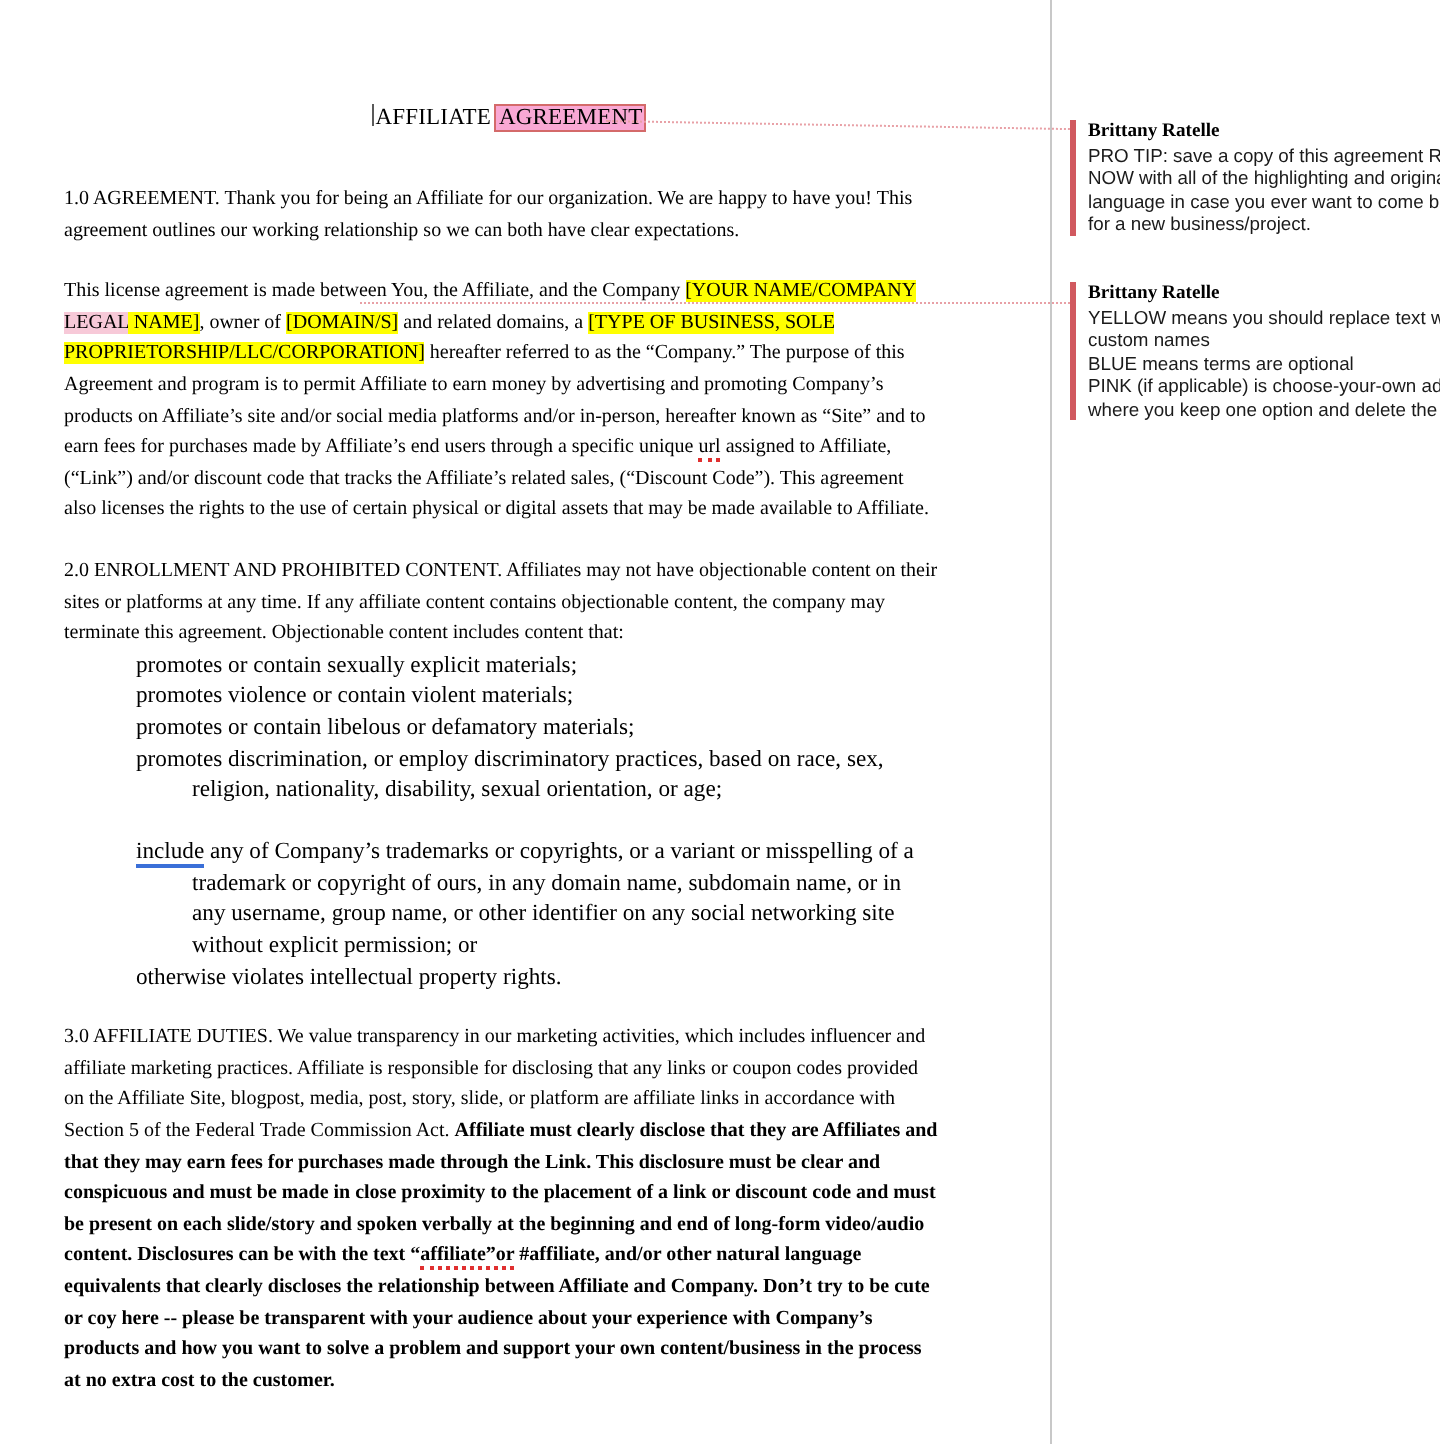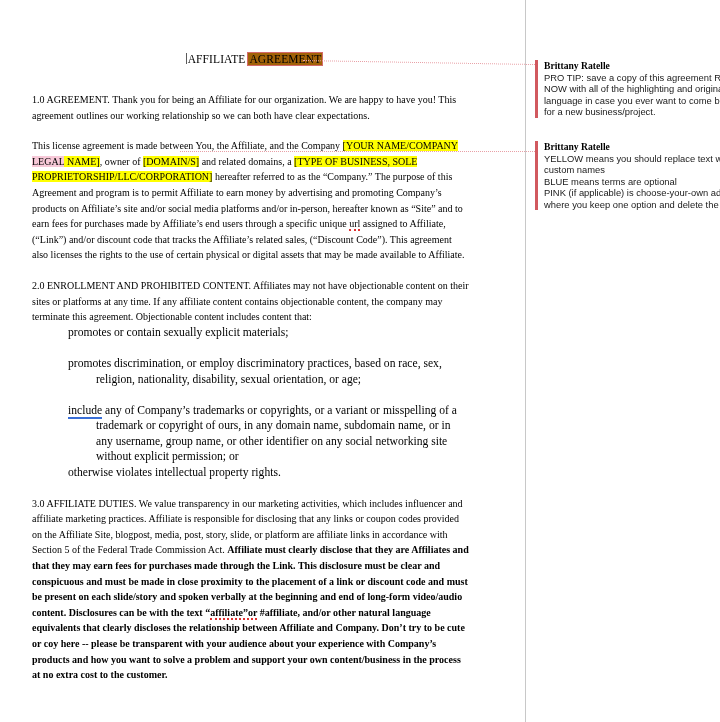--- a/index.html
+++ b/index.html
@@ -46,21 +46,21 @@
   }
   .title-caret {
     display: inline-block;
     width: 0;
     border-left: 1px solid #5a5a5a;
     height: 11px;
     vertical-align: -1px;
     margin-right: 1px;
   }
   .cmt-sel {
-    background: #a16207;
+    background: #f9a8d4;
     border: 1px solid #d46a6a;
     padding: 0 1px;
     margin: 0 -1px;
   }
 
   p.para {
     font-size: 10px;
     line-height: 15.6px;
     margin: 0 0 15px 0;
     text-align: left;
@@ -159,21 +159,22 @@
     <div class="doc-title"><span class="title-caret"></span><span>AFFILIATE </span><span class="cmt-sel">AGREEMENT</span></div>
 
     <p class="para"><span>1.0 AGREEMENT.</span><span> Thank you for being an Affiliate for our organization. We are happy to have you! This agreement outlines our working relationship so we can both have clear expectations.</span></p>
 
     <p class="para"><span>This license agreement is made between You, the Affiliate, and the Company </span><span class="hl-yellow">[YOUR NAME/COMPANY </span><span class="hl-pink">LEGAL</span><span class="hl-yellow"> NAME]</span><span>, owner of </span><span class="hl-yellow">[DOMAIN/S]</span><span> and related domains, a </span><span class="hl-yellow">[TYPE OF BUSINESS, SOLE PROPRIETORSHIP/LLC/CORPORATION]</span><span> hereafter referred to as the “Company.” The purpose of this Agreement and program is to permit Affiliate to earn money by advertising and promoting Company’s products on Affiliate’s site and/or social media platforms and/or in-person, hereafter known as “Site” and to earn fees for purchases made by Affiliate’s end users through a specific unique </span><span class="spell">url</span><span> assigned to Affiliate, (“Link”) and/or discount code that tracks the Affiliate’s related sales, (“Discount Code”). This agreement also licenses the rights to the use of certain physical or digital assets that may be made available to Affiliate.</span></p>
 
     <p class="para tight"><span>2.0 ENROLLMENT AND PROHIBITED CONTENT.</span><span> Affiliates may not have objectionable content on their sites or platforms at any time. If any affiliate content contains objectionable content, the company may terminate this agreement. Objectionable content includes content that:</span></p>
 
     <ul class="lettered">
       <li><span class="lt-inner">a.</span><span>promotes or contain sexually explicit materials;</span></li>
-      <li><span class="lt-inner">c.</span></li>
+      <li><span class="lt-inner">b.</span><span>promotes violence or contain violent materials;</span></li>
+      <li><span class="lt-inner">c.</span><span>promotes or contain libelous or defamatory materials;</span></li>
       <li><span class="lt-inner">d.</span><span>promotes discrimination, or employ discriminatory practices, based on race, sex, religion, nationality, disability, sexual orientation, or age;</span></li>
       <li><span class="lt-inner">e.</span></li>
       <li><span class="lt-inner">f.</span><span class="grammar">include</span><span id="item-f-rest"> any of Company’s trademarks or copyrights, or a variant or misspelling of a trademark or copyright of ours, in any domain name, subdomain name, or in any username, group name, or other identifier on any social networking site without explicit permission; or</span></li>
       <li><span class="lt-inner">g.</span><span>otherwise violates intellectual property rights.</span></li>
     </ul>
 
     <div style="height:15px"></div>
 
     <p class="para"><span>3.0 AFFILIATE DUTIES.</span><span> We value transparency in our marketing activities, which includes influencer and affiliate marketing practices. Affiliate is responsible for disclosing that any links or coupon codes provided on the Affiliate Site, blogpost, media, post, story, slide, or platform are affiliate links in accordance with Section 5 of the Federal Trade Commission Act. </span><span class="bold">Affiliate must clearly disclose that they are Affiliates and that they may earn fees for purchases made through the Link. This disclosure must be clear and conspicuous and must be made in close proximity to the placement of a link or discount code and must be present on each slide/story and spoken verbally at the beginning and end of long-form video/audio content. Disclosures can be with the text “</span><span class="bold spell">affiliate”or</span><span class="bold"> #affiliate, and/or other natural language equivalents that clearly discloses the relationship between Affiliate and Company. Don’t try to be cute or coy here -- please be transparent with your audience about your experience with Company’s products and how you want to solve a problem and support your own content/business in the process at no extra cost to the customer.</span></p>
 

